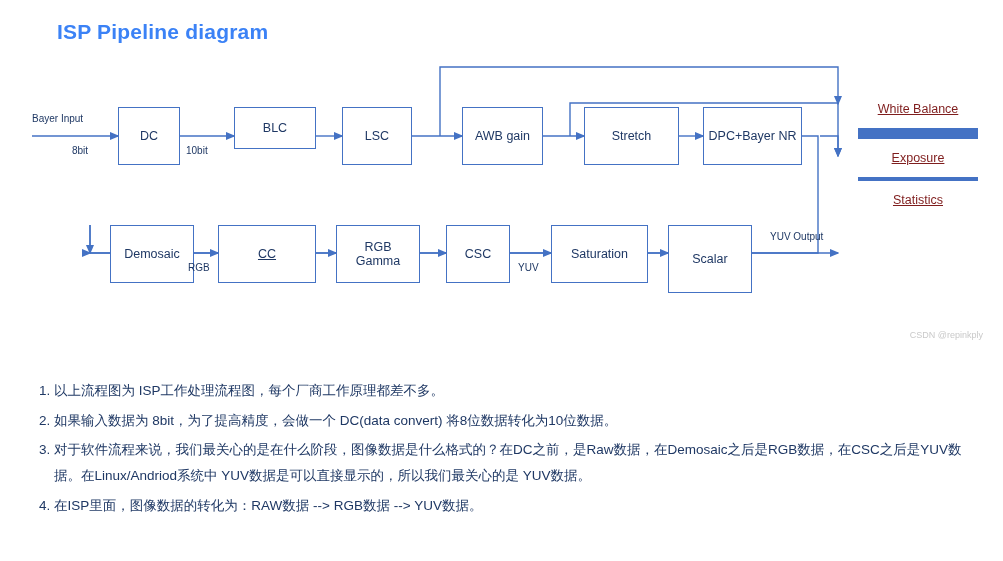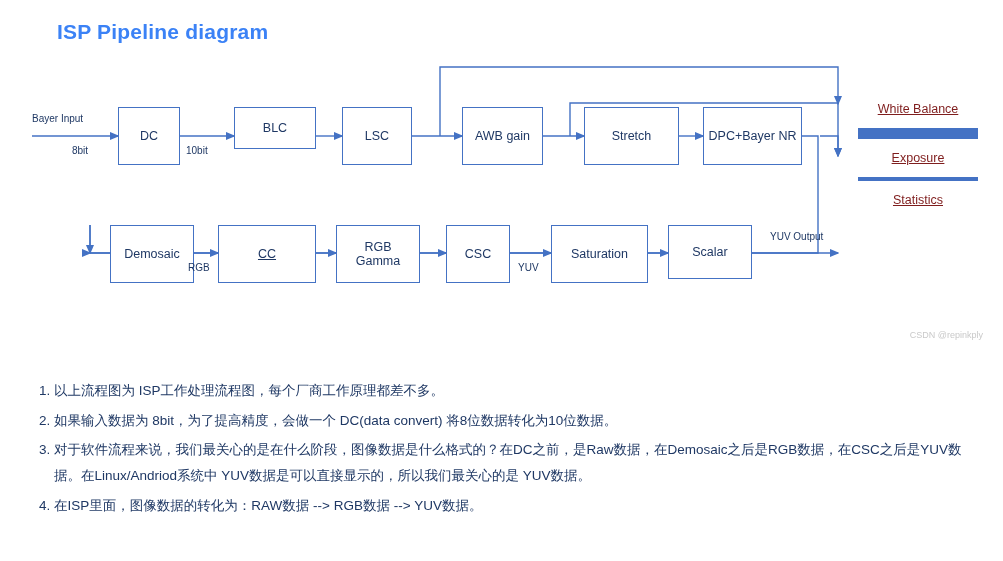--- a/index.html
+++ b/index.html
@@ -168,21 +168,21 @@
   <div class="node" style="left:336px; top:170px; width:84px; height:58px; white-space:pre-line;">
     <span style="white-space:pre-line;">RGB
 Gamma</span>
   </div>
   <div class="node" style="left:446px; top:170px; width:64px; height:58px;">
     <span>CSC</span>
   </div>
   <div class="node" style="left:551px; top:170px; width:97px; height:58px;">
     <span>Saturation</span>
   </div>
-  <div class="node" style="left:668px; top:170px; width:84px; height:54px;">
+  <div class="node" style="left:668px; top:170px; width:84px; height:68px;">
     <span>Scalar</span>
   </div>
 
   <div class="stat-box light" style="left:858px; top:35px; width:120px; height:38px;">
     <span>White Balance</span>
   </div>
   <div class="stat-box" style="left:858px; top:73px; width:120px; height:11px;">
     <span></span>
   </div>
   <div class="stat-box light" style="left:858px; top:84px; width:120px; height:38px;">

